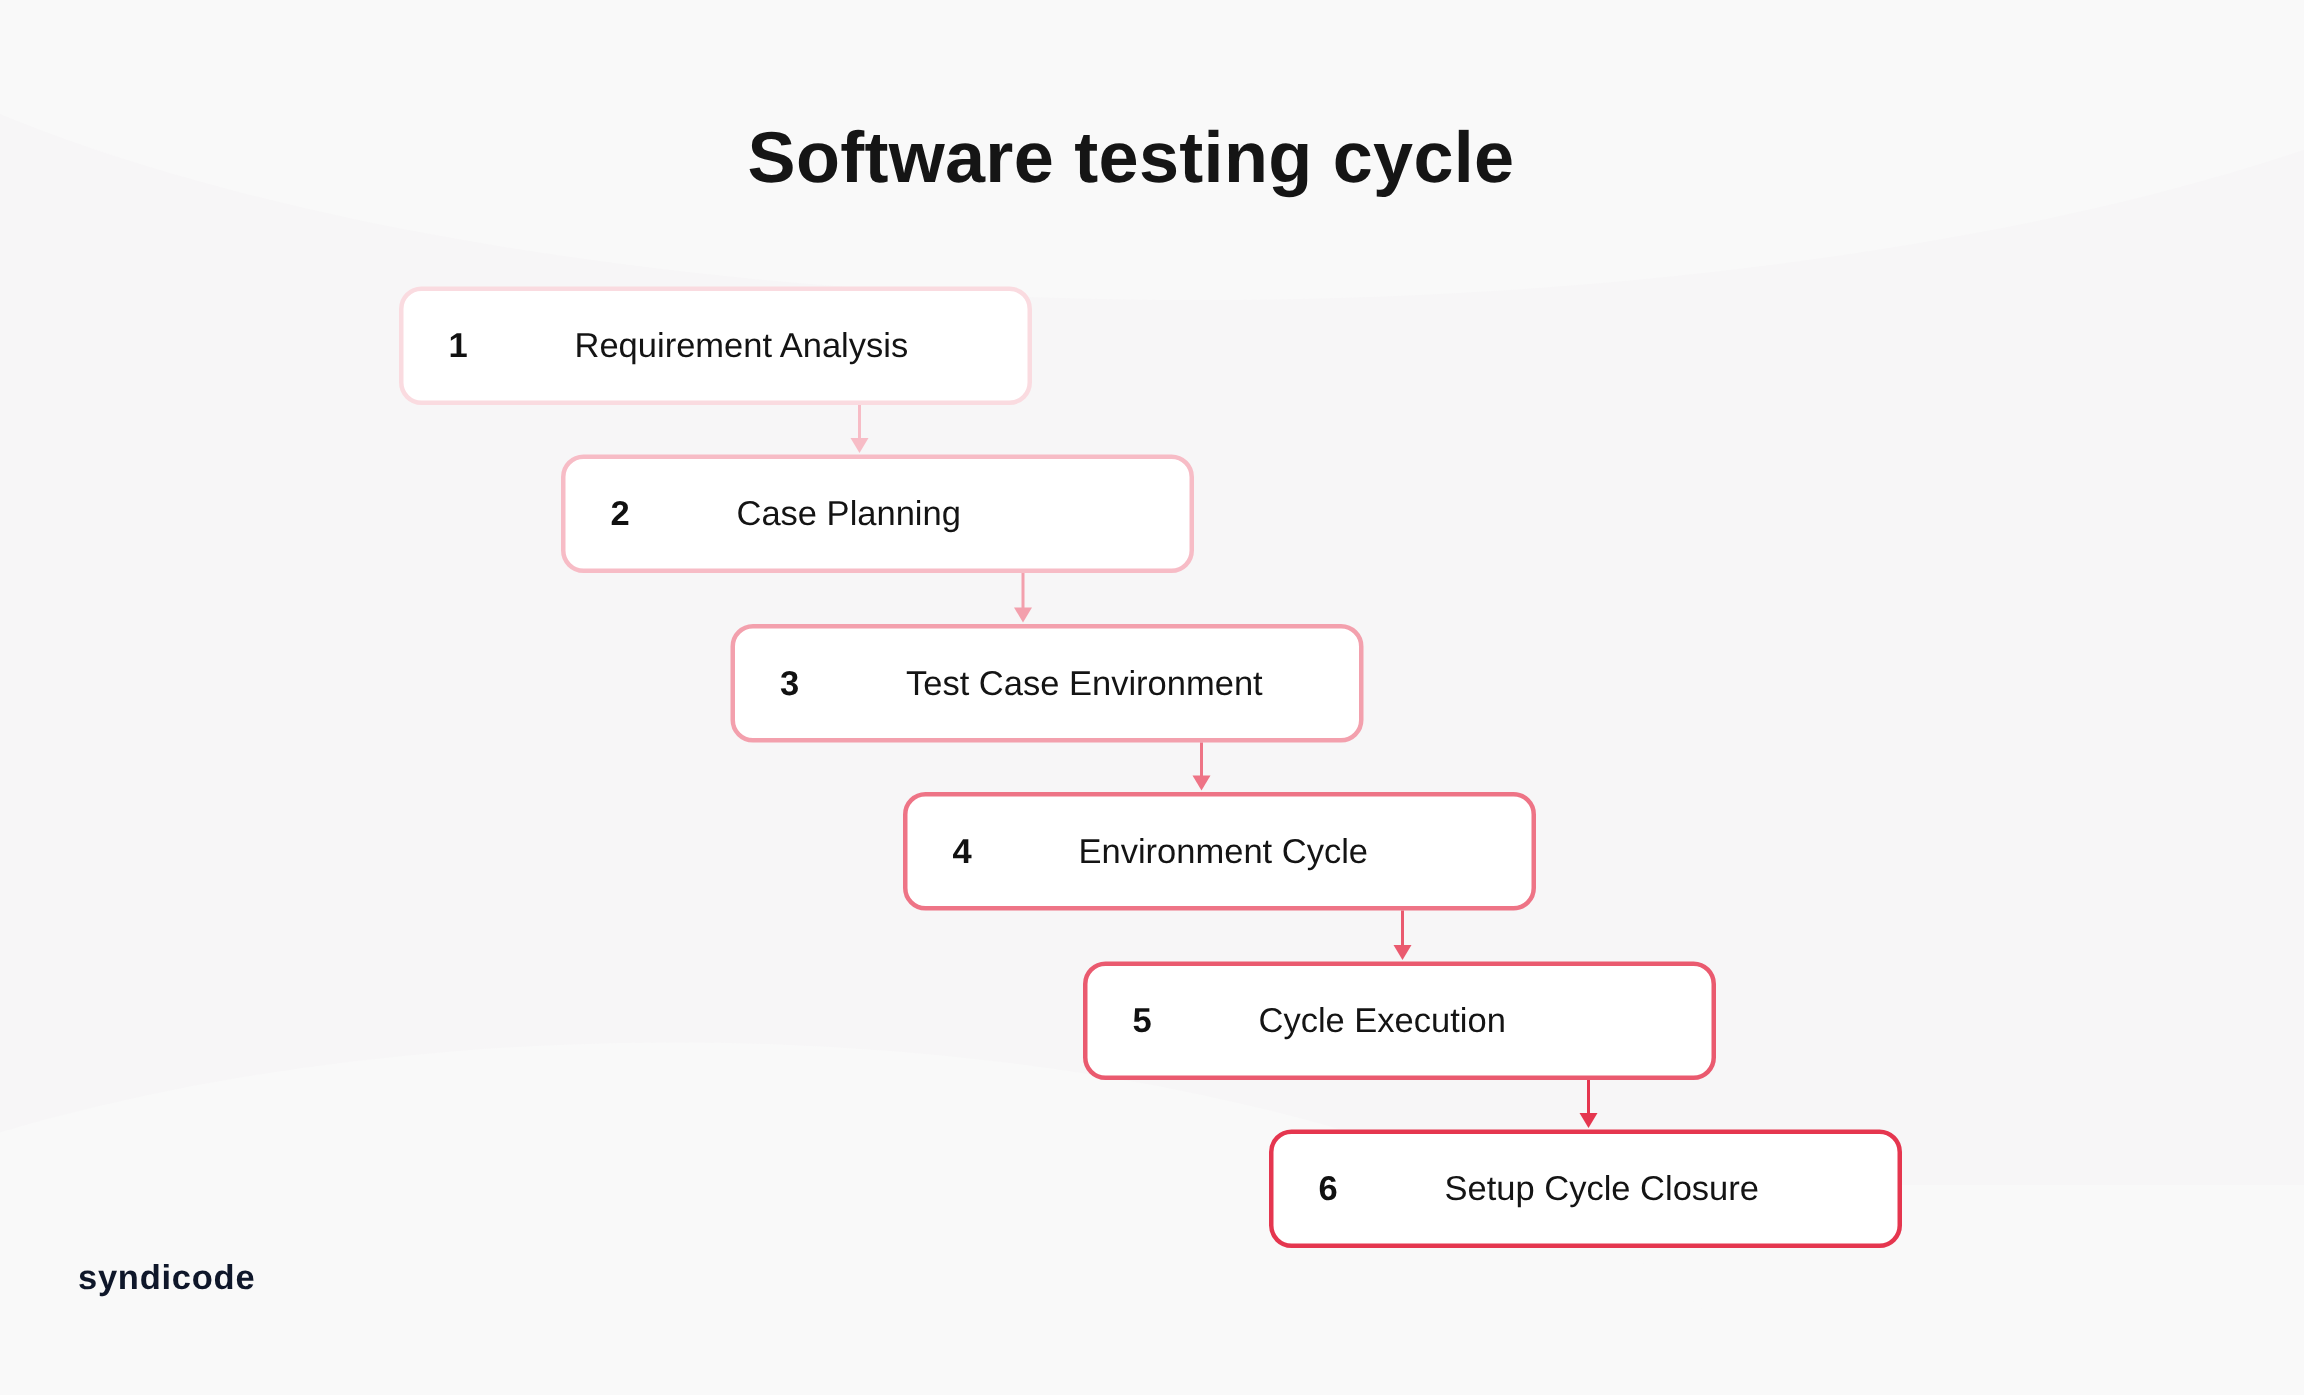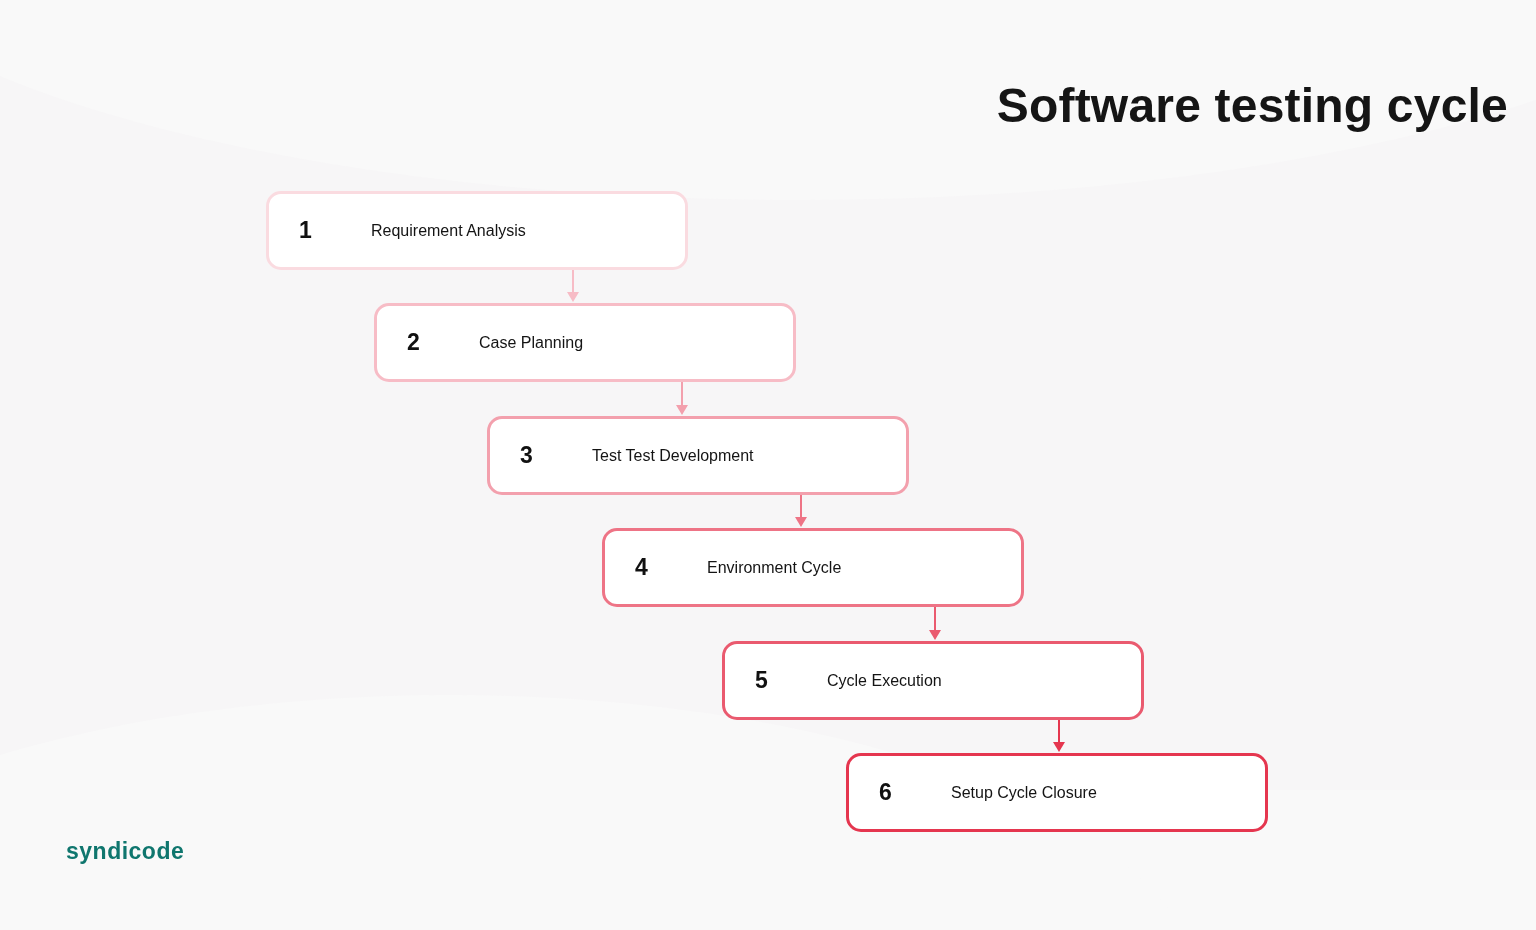--- a/index.html
+++ b/index.html
@@ -11,43 +11,43 @@
     .bg-wave-top {
       position: absolute; left: -200px; top: -420px; width: 2000px; height: 620px;
       background: #f9f9f9; border-radius: 50%;
     }
     .bg-wave-bottom {
       position: absolute; left: -300px; top: 695px; width: 1500px; height: 600px;
       background: #f9f9f9; border-radius: 50%;
     }
     .bg-floor { position:absolute; left:0; top:790px; width:1536px; height:140px; background:#f9f9f9; }
     .title {
-      position: absolute; left: 0; top: 78px; width: 1508px; text-align: right;
+      position: absolute; left: 0; top: 78px; width: 1508px; text-align: center;
       font-size: 48px; font-weight: 700; color: #151515; letter-spacing: 0.2px;
     }
     .step {
       position: absolute; width: 416px; height: 73px;
       background: #ffffff; border: 3px solid; border-radius: 15px;
       display: flex; align-items: center; box-sizing: content-box;
     }
     .step .num {
       width: 36px; margin-left: 30px; font-size: 23px; font-weight: 900; color: #111;
     }
     .step .label {
-      margin-left: 36px; font-size: 16px; color: #141414; text-align: right;
+      margin-left: 48px; font-size: 23px; color: #141414; text-align: right;
     }
     .arrow { position: absolute; width: 12px; }
     .arrow .line { position:absolute; left:5px; top:0; width:2px; }
     .arrow .head {
       position:absolute; left:0; bottom:0; width:0; height:0;
       border-left:6px solid transparent; border-right:6px solid transparent; border-top:10px solid;
     }
     .logo {
-      position: absolute; left: 66px; top: 838px; font-size: 23px; font-weight: 900;
-      color: #0f766e; letter-spacing: 0.5px;
+      position: absolute; left: 52px; top: 838px; font-size: 23px; font-weight: 900;
+      color: #0f172a; letter-spacing: 0.5px;
     }
   </style>
 </head>
 <body>
 
 <div class="bg-wave-top"></div>
 <div class="bg-floor"></div>
 <div class="bg-wave-bottom"></div>
 
 <div class="title">Software testing cycle</div>
@@ -56,21 +56,21 @@
   <div class="step" style="left: 266px; top: 191px; border-color: rgb(250, 219, 224);">
     <span class="num">1</span>
     <span class="label">Requirement Analysis</span>
   </div>
   <div class="step" style="left: 374px; top: 303px; border-color: rgb(247, 188, 198);">
     <span class="num">2</span>
     <span class="label">Case Planning</span>
   </div>
   <div class="step" style="left: 487px; top: 416px; border-color: rgb(243, 160, 173);">
     <span class="num">3</span>
-    <span class="label">Test Test Development</span>
+    <span class="label">Test Case Environment</span>
   </div>
   <div class="step" style="left: 602px; top: 528px; border-color: rgb(238, 116, 134);">
     <span class="num">4</span>
     <span class="label">Environment Cycle</span>
   </div>
   <div class="step" style="left: 722px; top: 641px; border-color: rgb(234, 90, 111);">
     <span class="num">5</span>
     <span class="label">Cycle Execution</span>
   </div>
   <div class="step" style="left: 846px; top: 753px; border-color: rgb(229, 54, 79);">

